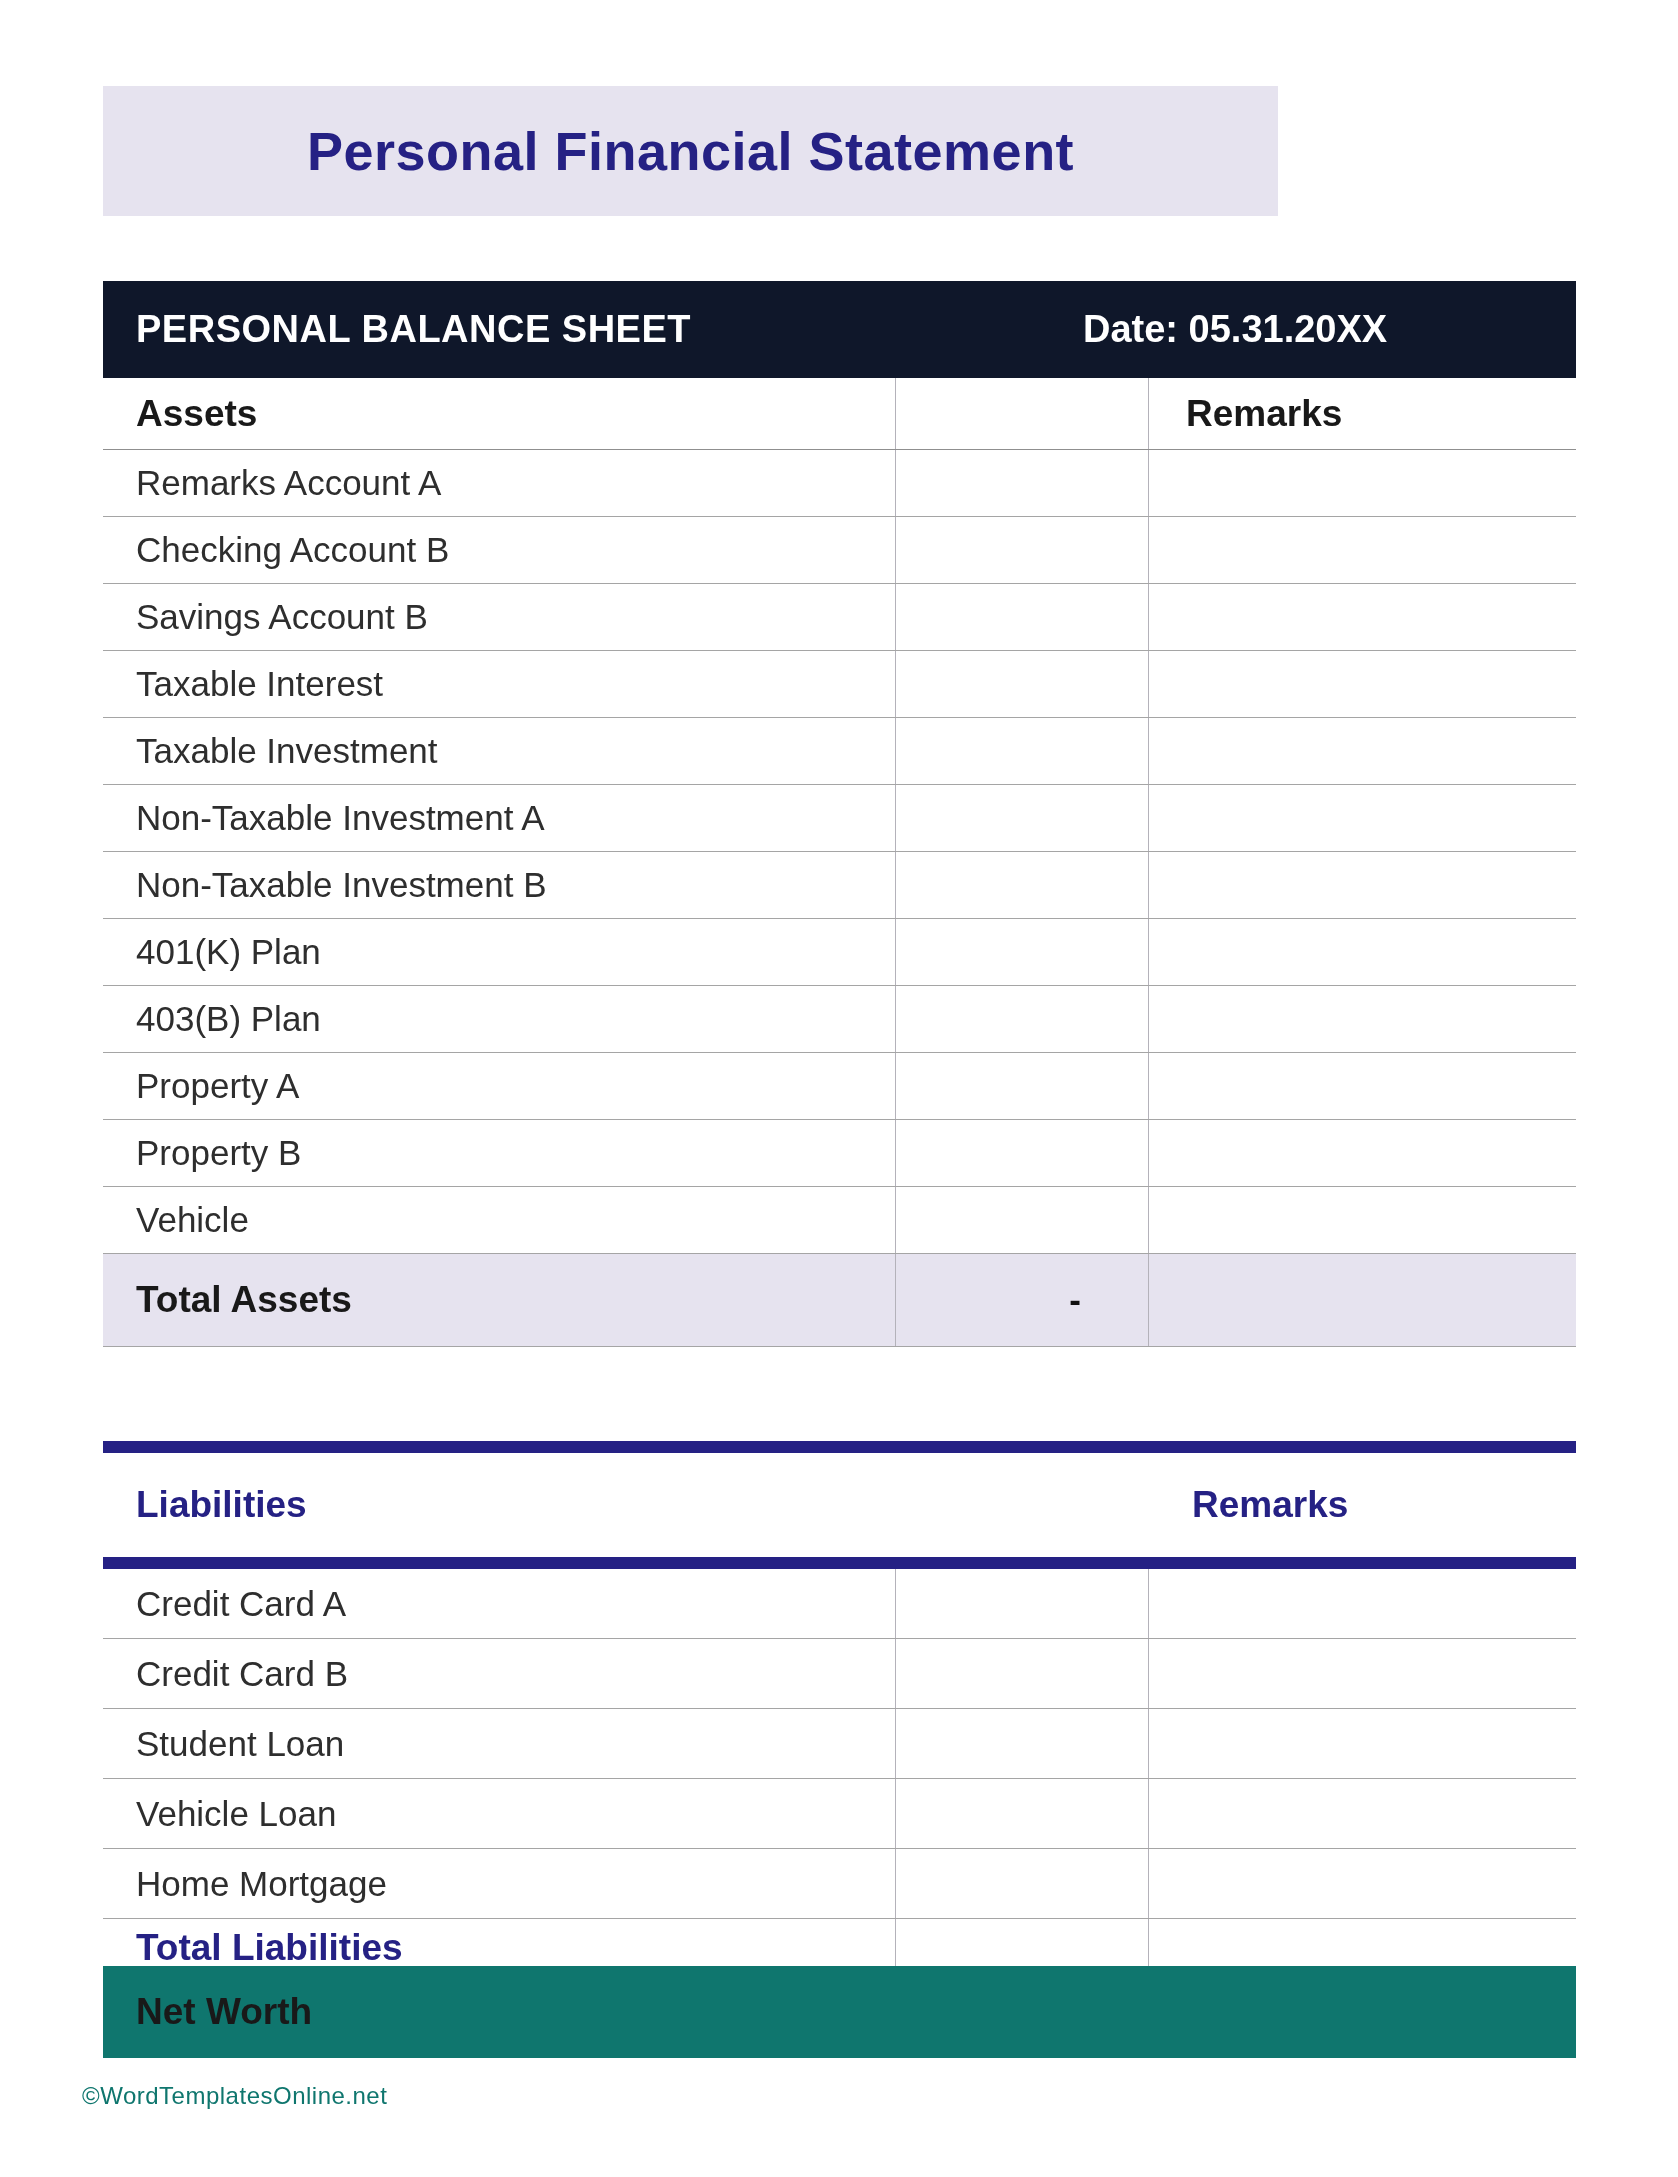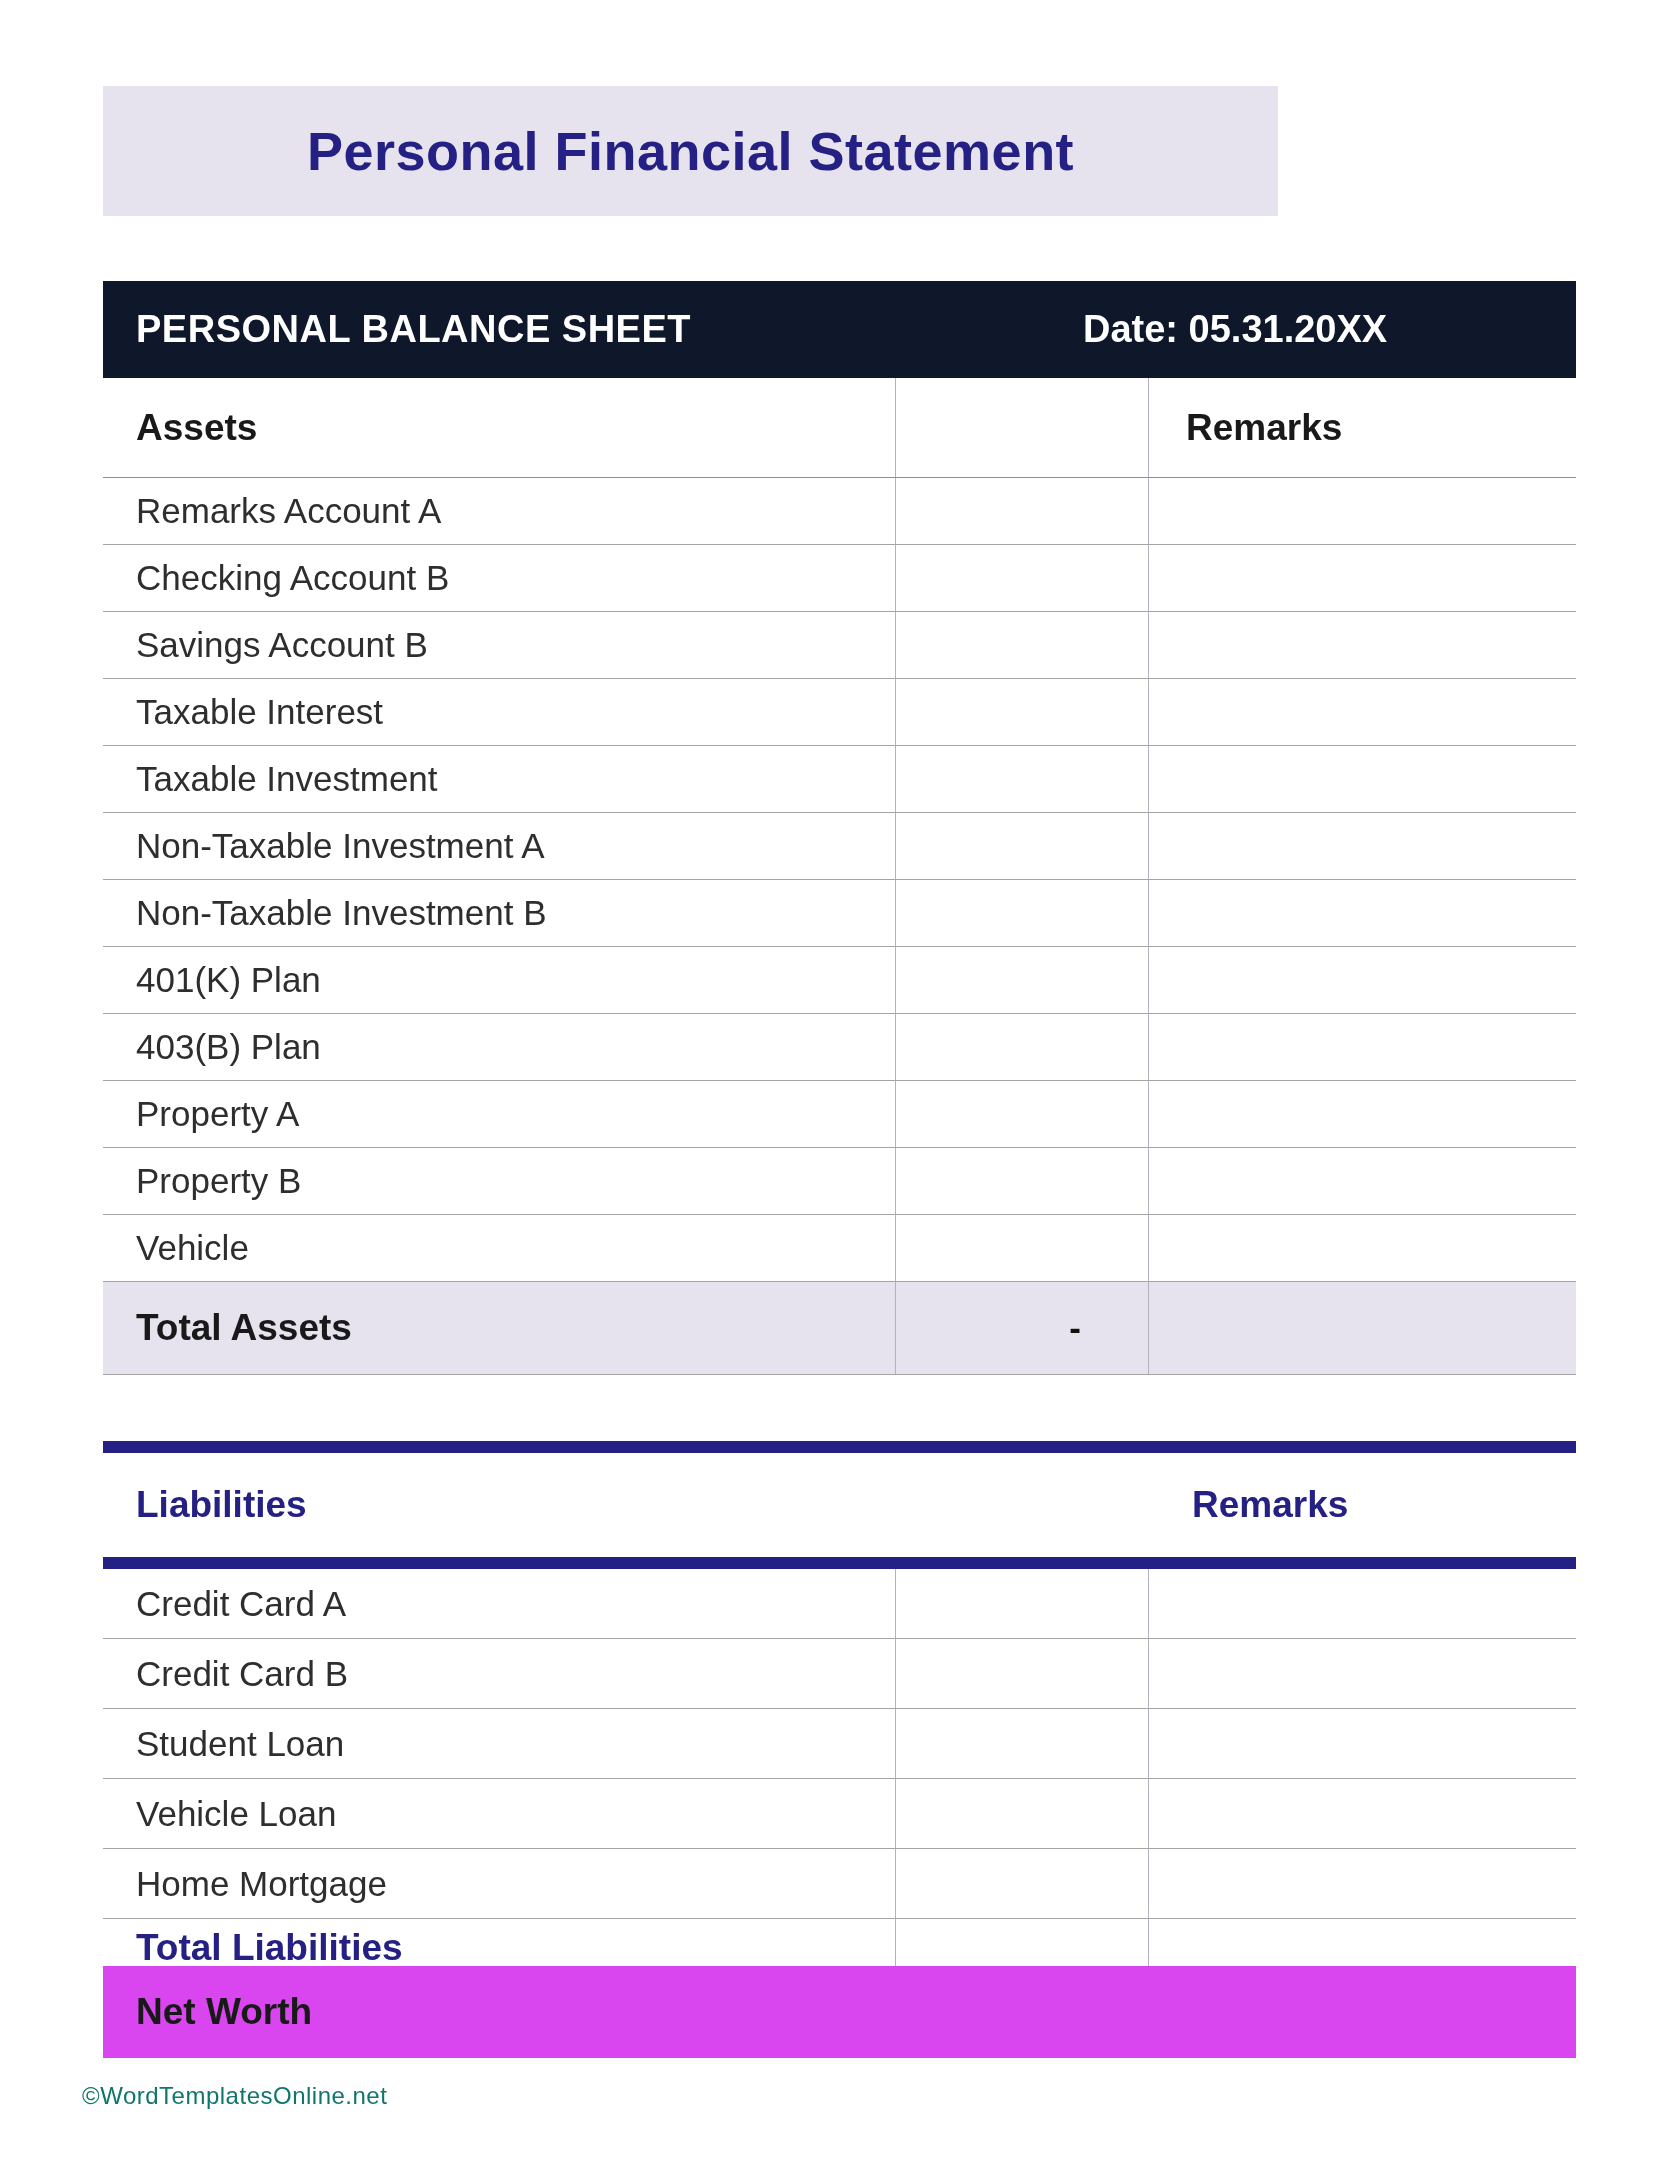--- a/index.html
+++ b/index.html
@@ -45,21 +45,21 @@
   .row { display: flex; border-bottom: 1.9px solid #a5a5a5; background: #ffffff; }
 
   .c1 { width: 792px; padding-left: 33px; display: flex; align-items: center;
         font-size: 35px; color: #2e2e2e; }
   .c2 { width: 254px; border-left: 1.9px solid #b4b2ba; border-right: 1.9px solid #b4b2ba;
         display: flex; align-items: center; justify-content: flex-end;
         padding-right: 67px; font-size: 35px; }
   .c3 { width: 426px; padding-left: 37px; display: flex; align-items: center;
         font-size: 35px; }
 
-  .hdr-row { height: 100px; border-bottom: 1.9px solid #8f8f8f; }
+  .hdr-row { height: 72px; border-bottom: 1.9px solid #8f8f8f; }
   .hdr-row .c1, .hdr-row .c3 { font-size: 37px; font-weight: bold; color: #191919; }
 
   .data-row { height: 67px; }
   .liab-row { height: 70px; }
 
   .total-assets-row { height: 93px; background: #e6e3ef; }
   .total-assets-row .c1 { font-size: 37px; font-weight: bold; color: #191919; }
   .total-assets-row .c2 { font-weight: bold; color: #111111; }
 
   .total-liab-row { height: 59px; }
@@ -74,21 +74,21 @@
     display: flex;
   }
   .liab-header-band .h1 { width: 1047px; padding-left: 33px; display: flex; align-items: center;
         font-size: 37px; font-weight: bold; color: #252184; }
   .liab-header-band .h3 { width: 426px; padding-left: 42px; display: flex; align-items: center;
         font-size: 37px; font-weight: bold; color: #252184; }
 
   
   .net-worth-row {
     left: 103px; top: 1966px; width: 1473px; height: 92px;
-    background: #d946ef; display: flex; align-items: center; padding-left: 33px;
+    background: #0f766e; display: flex; align-items: center; padding-left: 33px;
   }
   .net-worth-label { font-size: 37px; font-weight: bold; color: #191919; }
 
   
   .footer-credit {
     left: 82px; top: 2082px;
     font-size: 24px; color: #0f766e; letter-spacing: 0.5px;
   }
 </style>
 </head>

